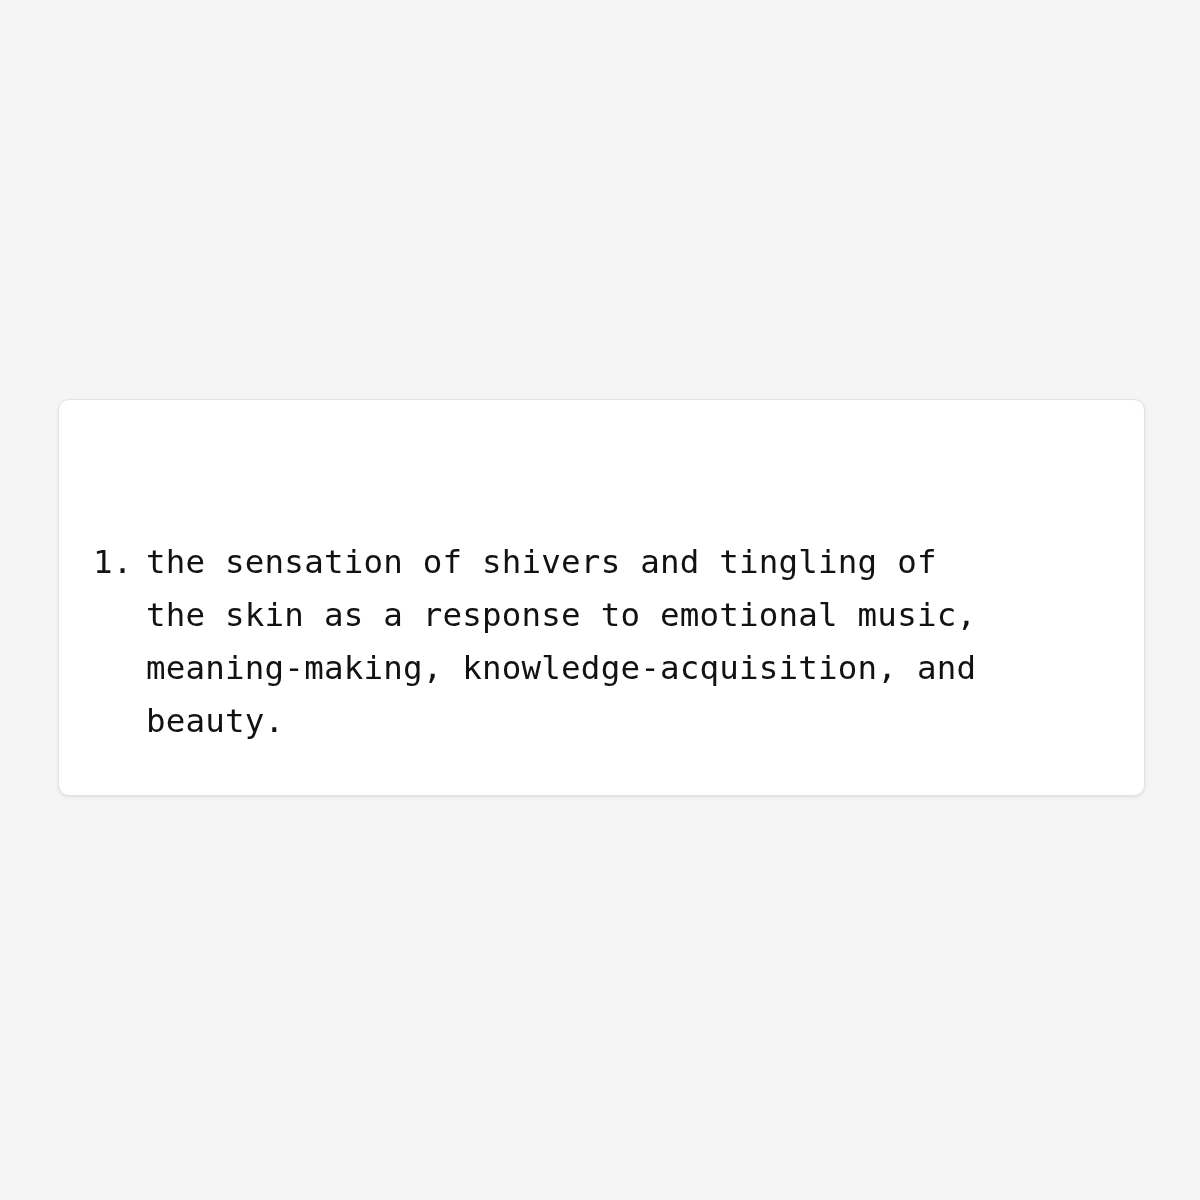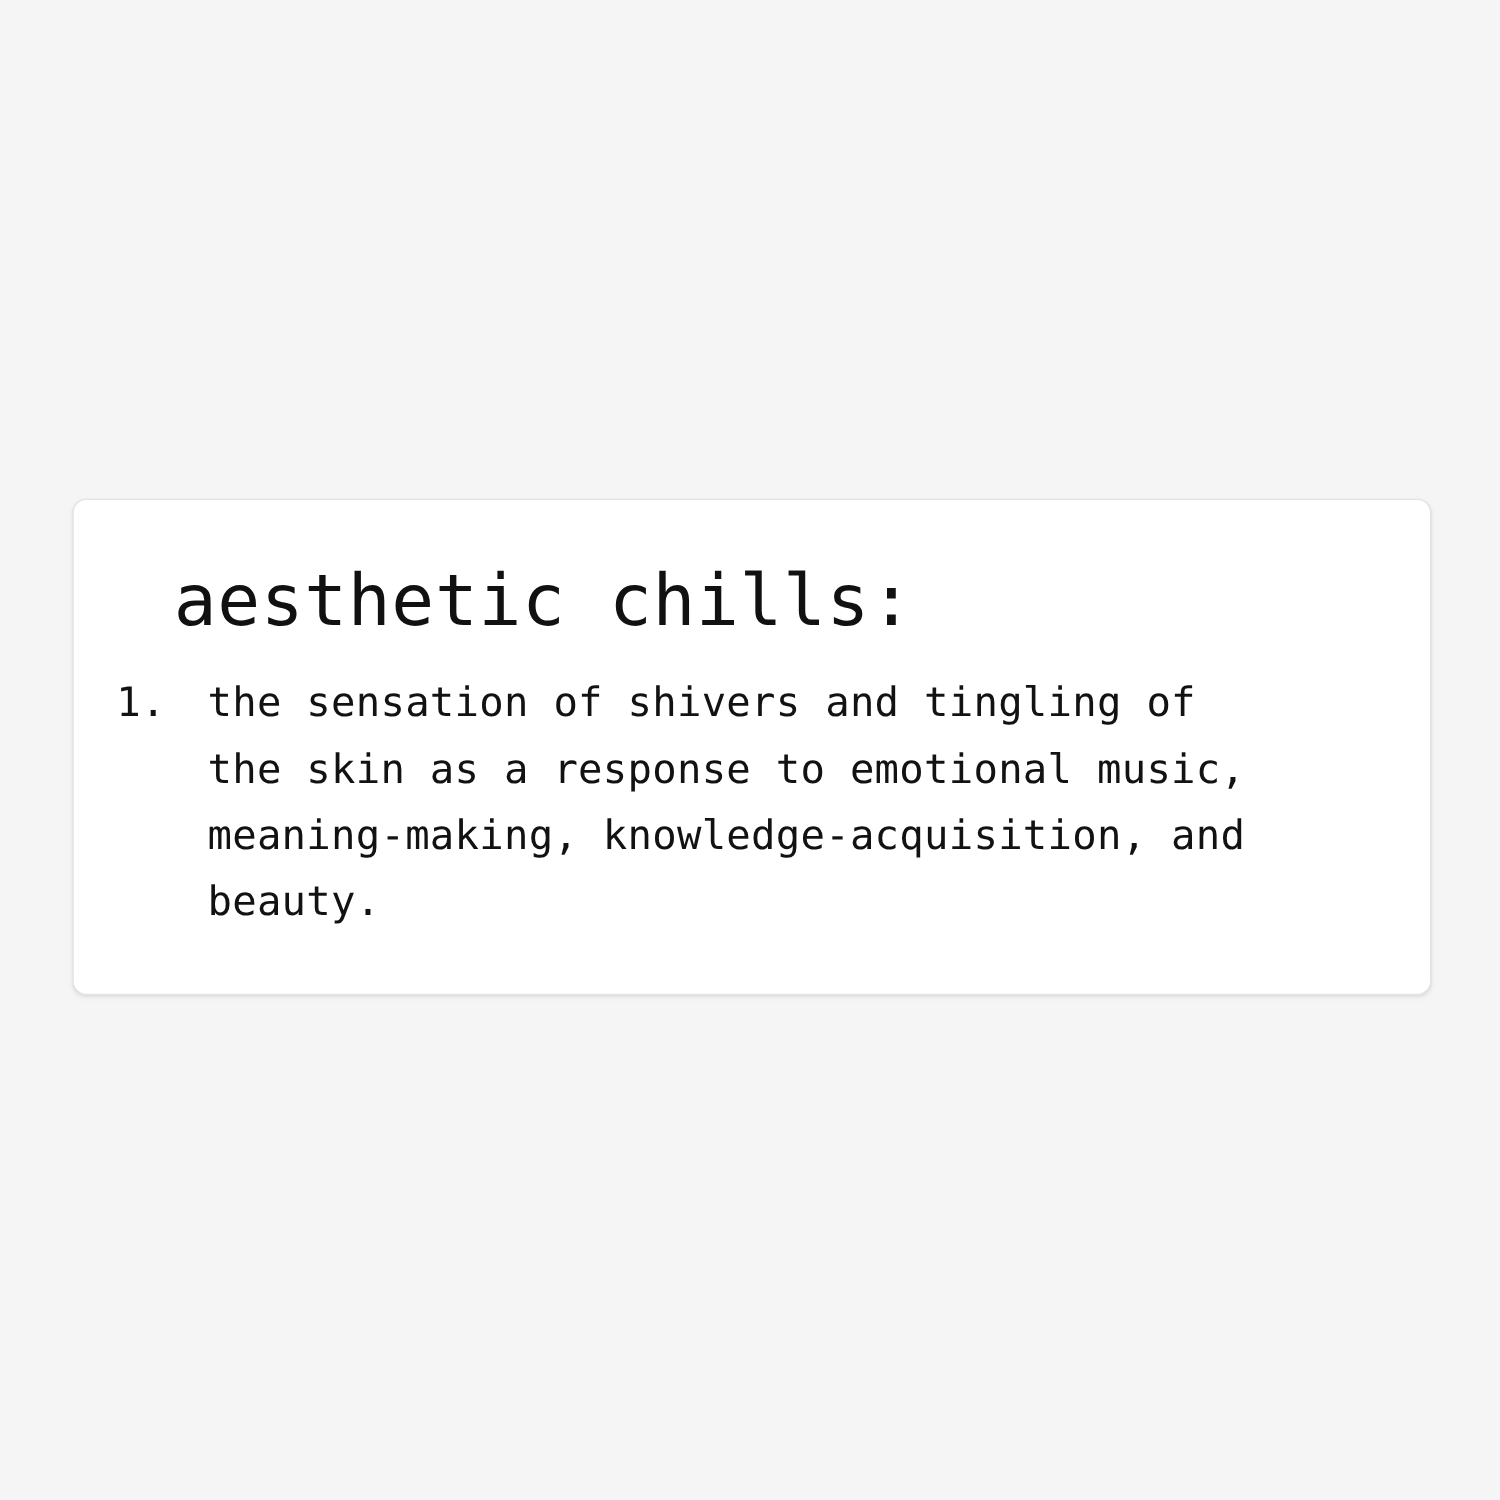--- a/index.html
+++ b/index.html
@@ -79,31 +79,29 @@
     flex: 0 0 auto;
     width: 53px;
     text-align: left;
     white-space: pre;
   }
 
   .def-text {
     flex: 1 1 auto;
     white-space: pre-line;
     word-break: normal;
-    margin-left: 20px;
   }
 </style>
 </head>
 <body>
 
 <div class="stage">
 
   <div class="card">
 
-    <h1 class="term">aesthetic chills:</h1>
 
     <ol class="definitions">
       <li class="def-item">
         <span class="def-marker">1.</span>
         <span class="def-text">the sensation of shivers and tingling of
 the skin as a response to emotional music,
 meaning-making, knowledge-acquisition, and
 beauty.</span>
       </li>
     </ol>

